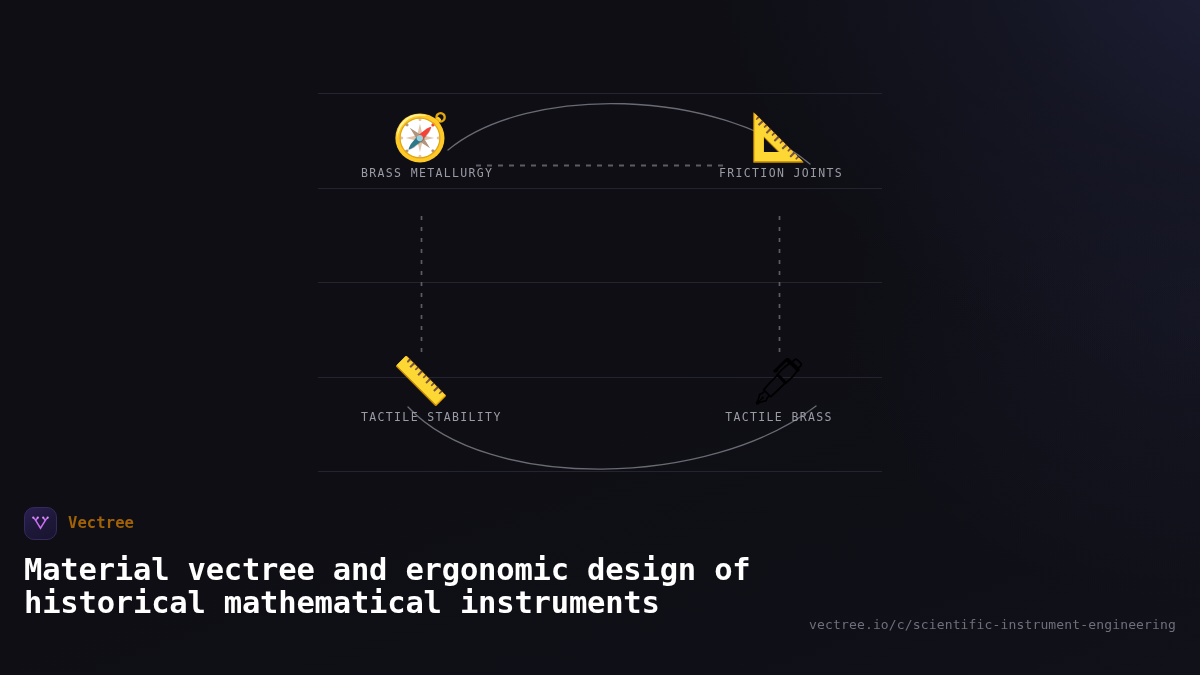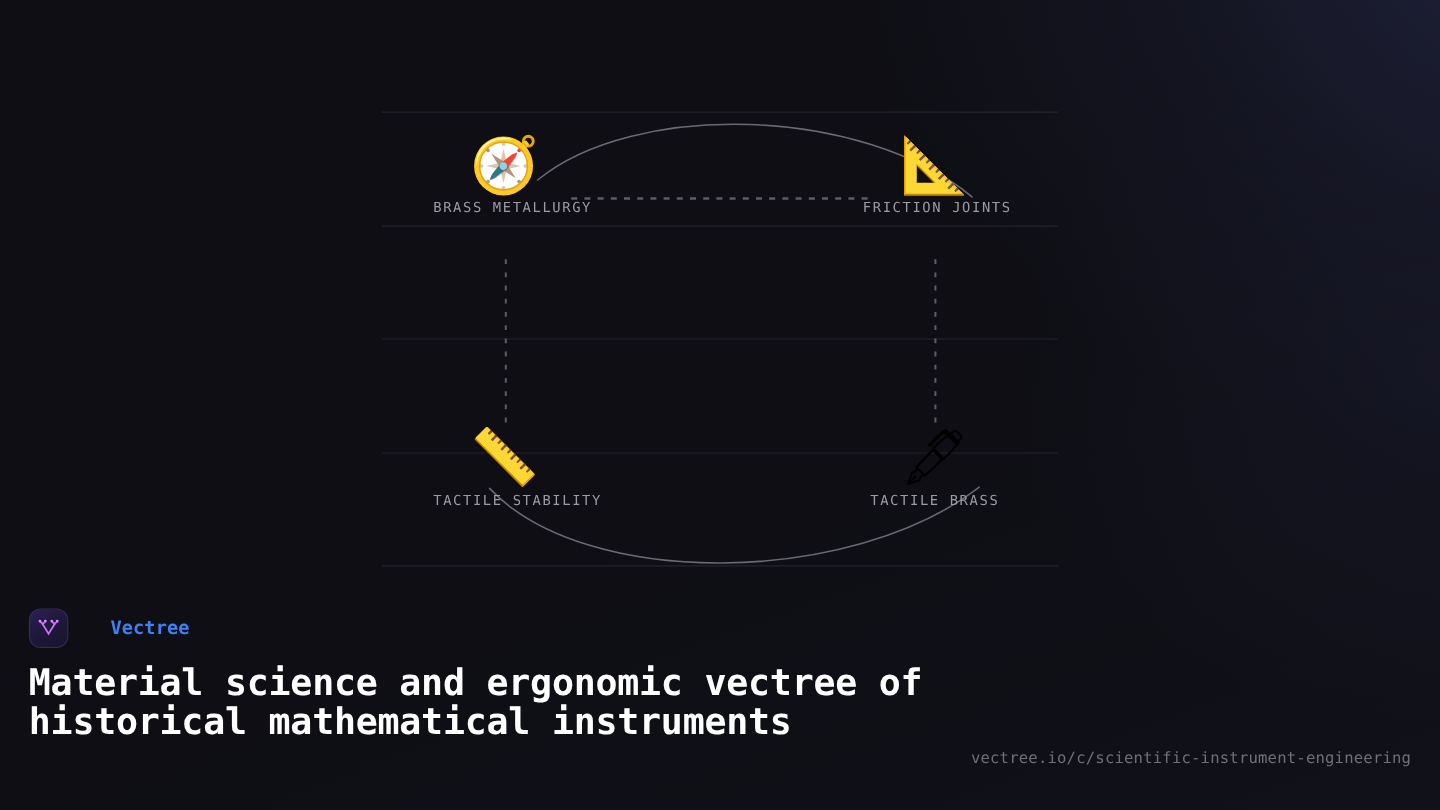--- a/index.html
+++ b/index.html
@@ -80,42 +80,41 @@
     background:linear-gradient(150deg, #2b1f52 0%, #1d1838 55%, #18142e 100%);
     border:1px solid #36295f;
     display:flex;
     align-items:center;
     justify-content:center;
     flex:0 0 auto;
   }
   #brand-name {
     font-size:15.5px;
     font-weight:bold;
-    color:#3b82f6;
+    color:#a16207;
     letter-spacing:0.1px;
     font-family:"DejaVu Sans Mono", monospace;
-    margin-left:24px;
   }
 
   #page-title {
     margin-top:13px;
     font-size:30.5px;
     line-height:32.5px;
     font-weight:bold;
     color:#ffffff;
     letter-spacing:-0.2px;
     max-width:760px;
     font-family:"DejaVu Sans Mono", monospace;
     white-space:pre-wrap;
   }
 
   #page-url {
     position:absolute;
     right:0;
-    top:120px;
+    top:112px;
     font-size:13px;
     color:#6f6f7c;
     letter-spacing:0.15px;
     font-family:"DejaVu Sans Mono", monospace;
   }
 </style>
 </head>
 <body>
 
 <div id="bg-gradient"></div>
@@ -180,16 +179,16 @@
           <circle cx="2.3" cy="3.6" r="1.15"></circle>
           <circle cx="6.8" cy="3.6" r="1.15"></circle>
           <circle cx="12.2" cy="3.6" r="1.15"></circle>
           <circle cx="16.7" cy="3.6" r="1.15"></circle>
         </g>
       </svg>
     </div>
     <span id="brand-name">Vectree</span>
   </div>
 
-  <h1 id="page-title">Material science and ergonomic vectree of historical mathematical instruments</h1>
+  <h1 id="page-title">Material vectree and ergonomic design of historical mathematical instruments</h1>
 
   <span id="page-url">vectree.io/c/scientific-instrument-engineering</span>
 </div>
 
 </body></html>

